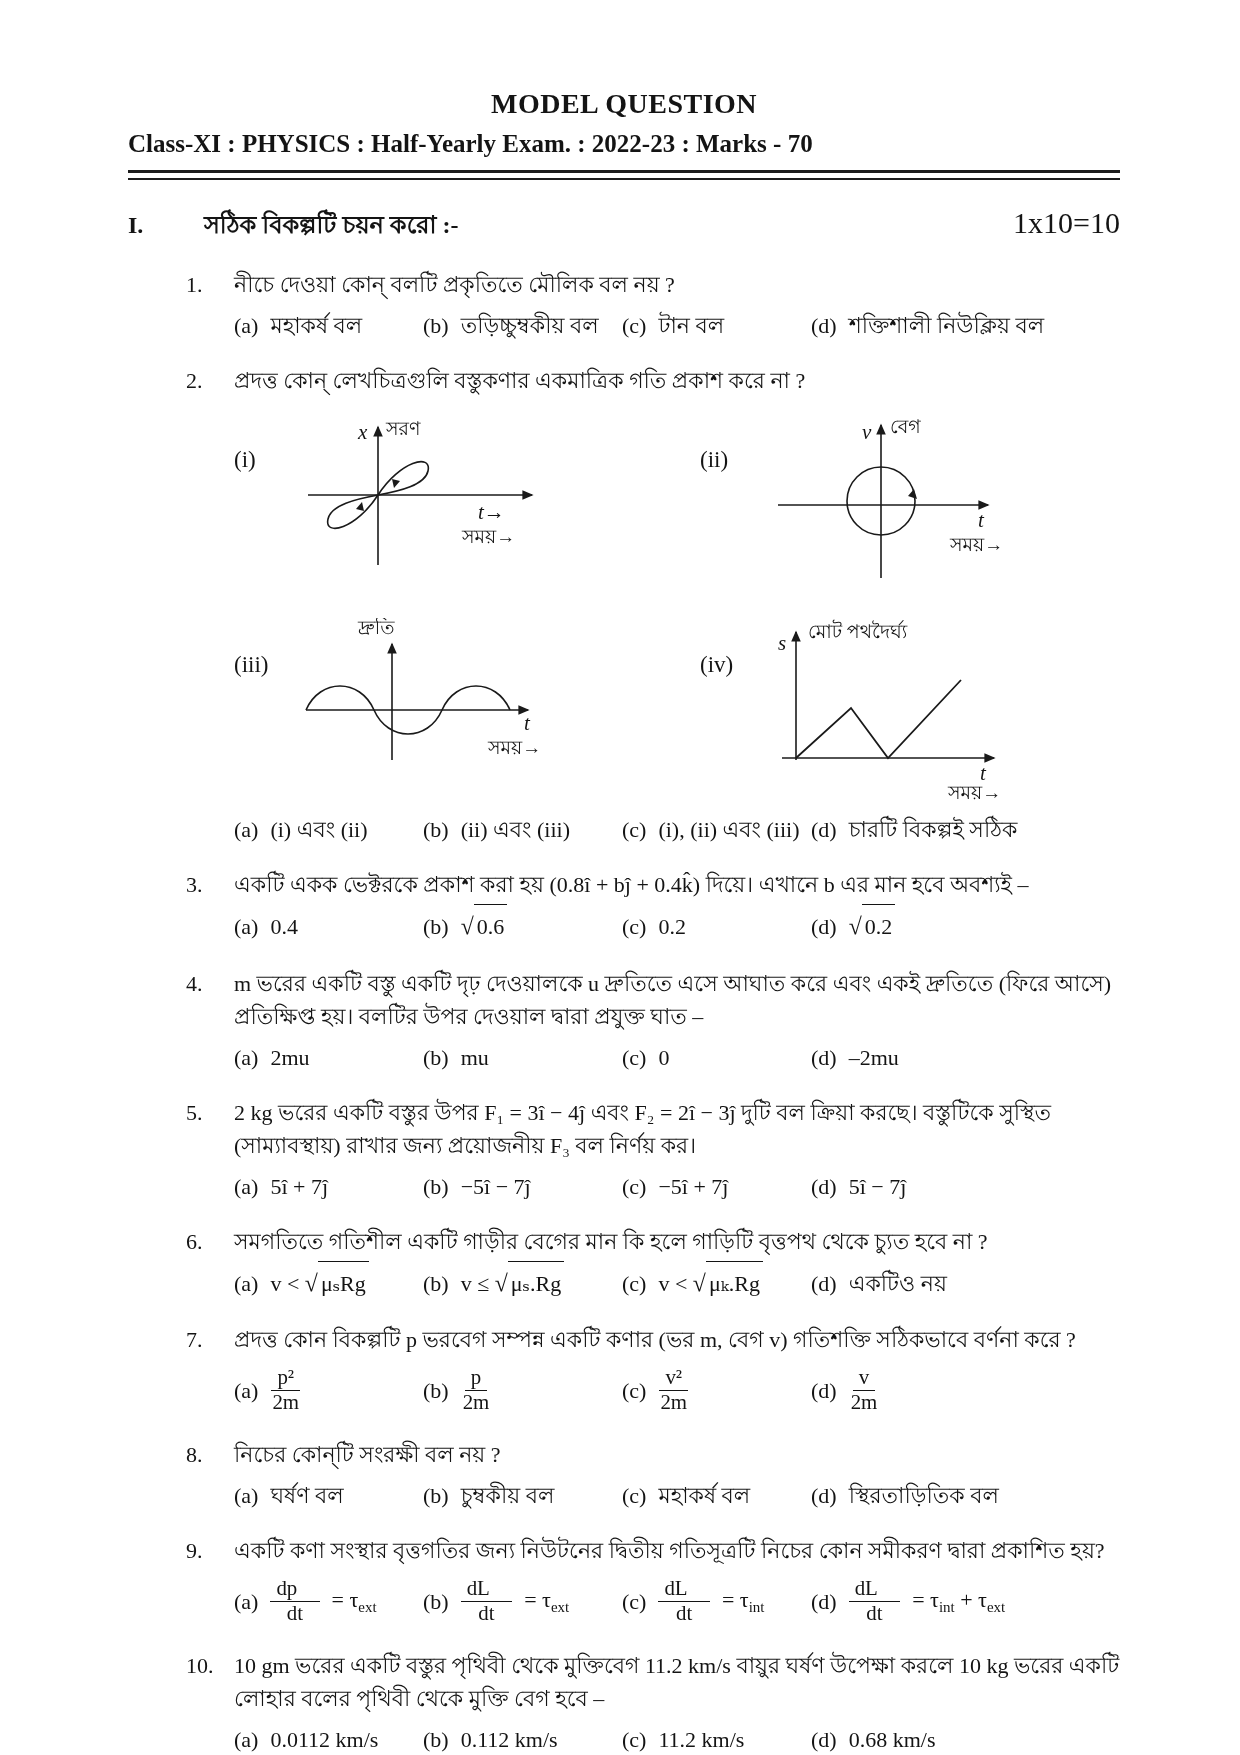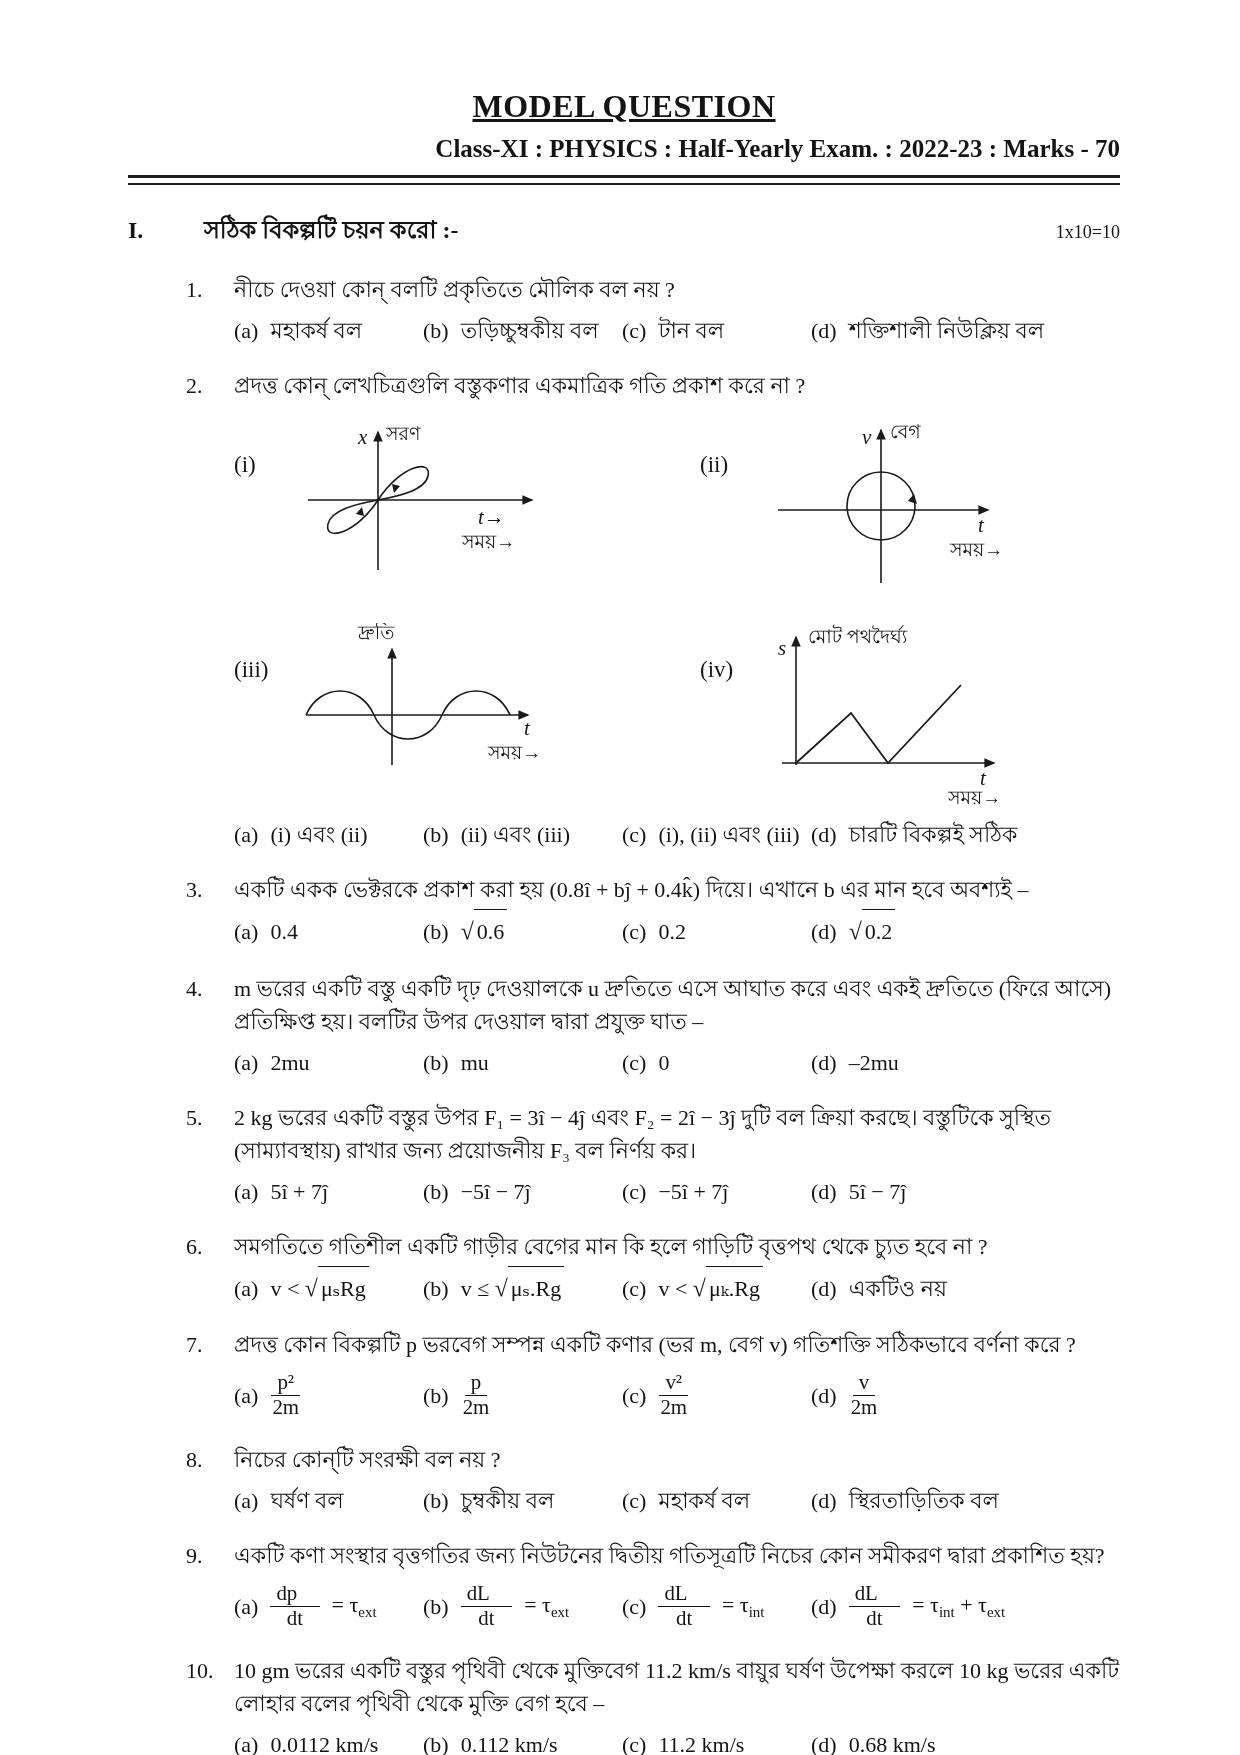--- a/index.html
+++ b/index.html
@@ -1,24 +1,24 @@
 <!DOCTYPE html>
 <html><head>
 <meta charset="utf-8">
 <style>
   html,body{margin:0;padding:0;background:#ffffff;}
   body{width:1240px;min-height:1755px;color:#141414;font-family:"Liberation Serif","DejaVu Serif",serif;}
   .page{box-sizing:border-box;width:1240px;min-height:1755px;padding:88px 120px 40px 128px;position:relative;}
-  .title{text-align:center;font-weight:bold;font-size:32px;letter-spacing:.5px;text-decoration:underline;}
-  .subtitle{text-align:right;font-weight:bold;font-size:25px;margin-top:10px;}
+  .title{text-align:center;font-weight:bold;font-size:28px;letter-spacing:.5px;}
+  .subtitle{text-align:left;font-weight:bold;font-size:25px;margin-top:10px;}
   .rules{margin-top:12px;border-top:3px solid #1c1c1c;border-bottom:2px solid #1c1c1c;height:5px;}
   .section-row{display:flex;align-items:baseline;margin-top:26px;font-size:24px;}
   .sec-roman{font-weight:bold;width:58px;}
   .sec-instruction{font-weight:bold;flex:1;margin-left:18px;}
-  .sec-marks{font-size:18px;}
+  .sec-marks{font-size:30px;}
   .q{display:flex;margin-top:22px;font-size:22px;line-height:1.5;}
   .qnum{width:48px;flex:none;padding-left:58px;box-sizing:content-box;}
   .qbody{flex:1;min-width:0;}
   .qtext{font-size:22px;}
   .opts{display:grid;grid-template-columns:183px 193px 183px auto;margin-top:8px;align-items:center;column-gap:6px;}
   .opt{display:flex;align-items:center;gap:12px;white-space:nowrap;}
   .olabel{flex:none;}
   .frac{display:inline-flex;flex-direction:column;align-items:center;line-height:1.12;font-size:.95em;vertical-align:middle;margin:2px 0;}
   .fnum{border-bottom:1.6px solid #141414;padding:0 6px;text-align:right;}
   .fden{padding:0 2px;}

